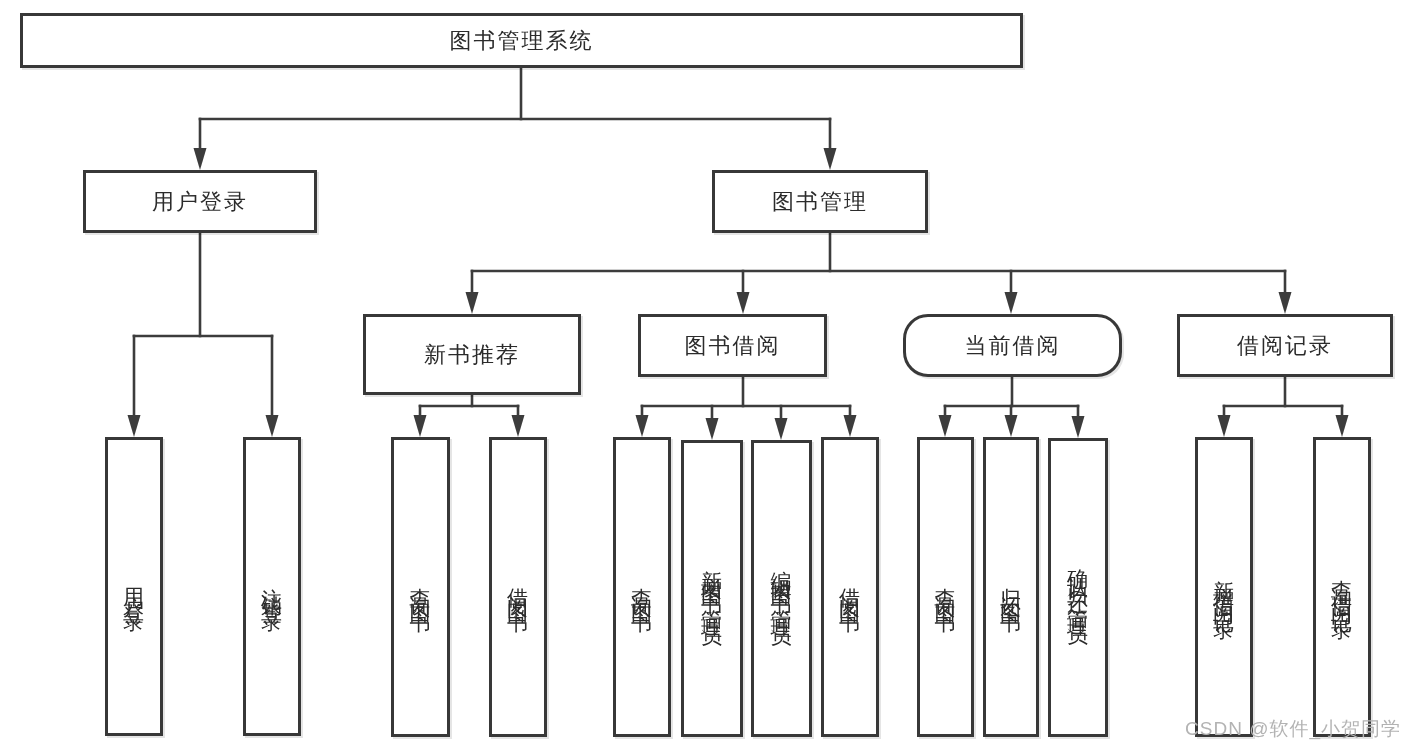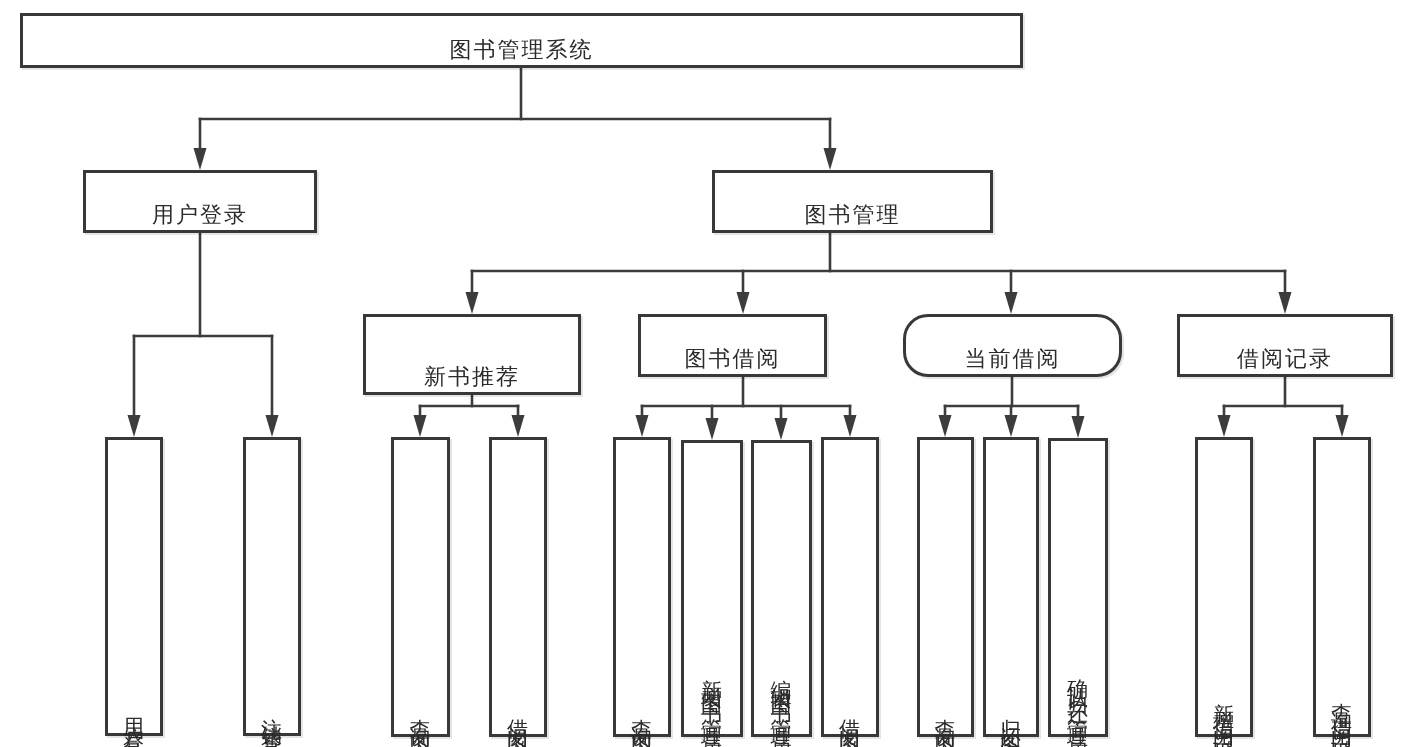--- a/index.html
+++ b/index.html
@@ -22,21 +22,21 @@
   .connector-layer{
     position:absolute;
     left:0;top:0;
     width:1405px;height:747px;
   }
   .node{
     position:absolute;
     background:#ffffff;
     border:3px solid var(--border);
     display:flex;
-    align-items:flex-end;
+    align-items:center;
     justify-content:center;
     color:var(--text);
     box-shadow:2px 2px 0 rgba(0,0,0,0.10);
   }
   .node.h .label{
     font-size:22px;
     letter-spacing:2px;
     white-space:nowrap;
   }
   .node.v .label{
@@ -115,21 +115,21 @@
       <line x1="1342" y1="406" x2="1342" y2="419" stroke="#3c3c3c" stroke-width="2.6" stroke-linecap="square"></line>
       <polygon points="1342,437 1335.5,415 1348.5,415" fill="#3c3c3c"></polygon>
     </svg>
   <div>
       <div class="node h" style="left: 20px; top: 13px; width: 1003px; height: 55px;">
         <span class="label">图书管理系统</span>
       </div>
       <div class="node h" style="left: 83px; top: 170px; width: 234px; height: 63px;">
         <span class="label">用户登录</span>
       </div>
-      <div class="node h" style="left: 712px; top: 170px; width: 281px; height: 63px;">
+      <div class="node h" style="left: 712px; top: 170px; width: 216px; height: 63px;">
         <span class="label">图书管理</span>
       </div>
       <div class="node h" style="left: 363px; top: 314px; width: 218px; height: 81px;">
         <span class="label">新书推荐</span>
       </div>
       <div class="node h" style="left: 638px; top: 314px; width: 189px; height: 63px;">
         <span class="label">图书借阅</span>
       </div>
       <div class="node h" style="left: 903px; top: 314px; width: 219px; height: 63px; border-radius: 25px;">
         <span class="label">当前借阅</span>
@@ -170,13 +170,14 @@
       <div class="node v" style="left: 1048px; top: 438px; width: 60px; height: 299px;">
         <span class="label">确认归还（管理员）</span>
       </div>
       <div class="node v" style="left: 1195px; top: 437px; width: 58px; height: 300px;">
         <span class="label">新增借阅记录</span>
       </div>
       <div class="node v" style="left: 1313px; top: 437px; width: 58px; height: 300px;">
         <span class="label">查询借阅记录</span>
       </div>
     </div>
+  <div class="watermark">CSDN @软件_小贺同学</div>
 </div>
 
 </body></html>

